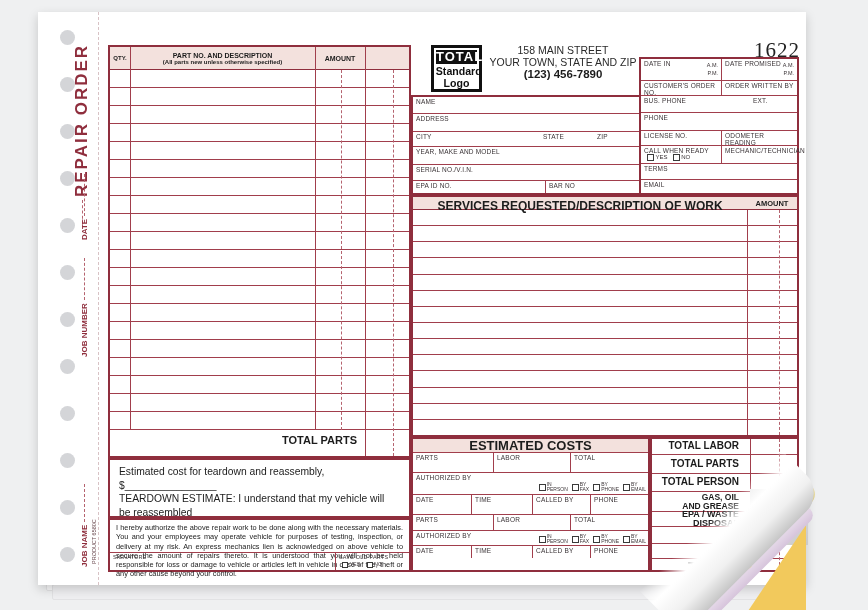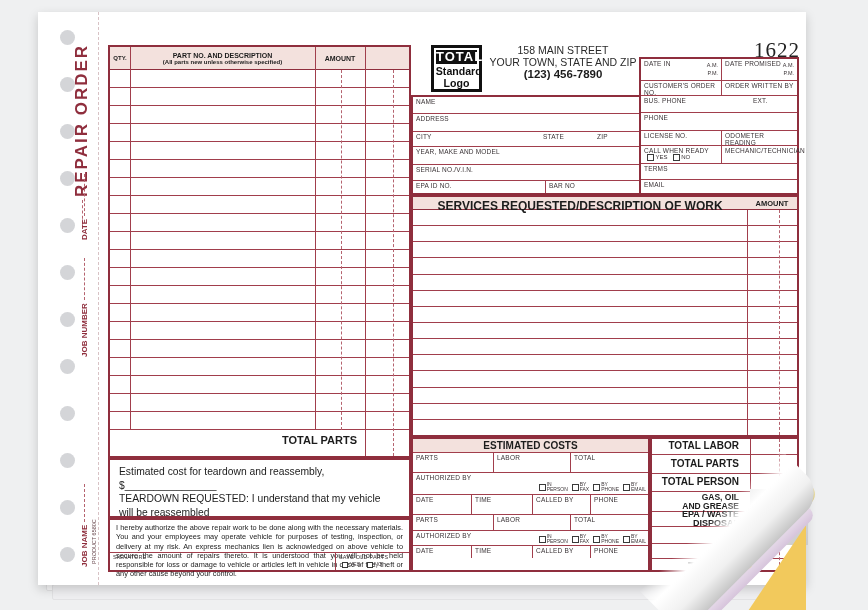--- a/index.html
+++ b/index.html
@@ -64,21 +64,21 @@
   .sv-header { position:absolute; left:0; top:0; right:0; height:13px; background:#f3e1dd;
                border-bottom:1px solid #8f2e3d; }
   .sv-title { position:absolute; left:0; width:334px; top:2px; text-align:center;
               font-size:12px; font-weight:bold; color:#1c1c1c; }
   .sv-amt   { position:absolute; left:334px; right:0; top:2px; text-align:center;
               font-size:7.5px; font-weight:bold; color:#1c1c1c; }
   #services-rows { position:absolute; left:0; top:13px; right:0; bottom:0; display:flex; flex-direction:column; }
 
   
   .est-row { position:relative; border-top:1px solid #a13e4c; }
-  .est-h { font-size:10px; line-height:13px; }
+  .est-h { font-size:13px; line-height:13px; }
   .cell { position:absolute; top:0; bottom:0; }
   .cell + .cell { border-left:1px solid #a13e4c; }
   .methods { position:absolute; right:2px; display:flex; gap:4px; align-items:center; }
   .m { display:flex; align-items:center; gap:1px; }
   .mlbl { display:flex; flex-direction:column; font-size:5px; line-height:5px; color:#3a3336; }
 
   
   .trow { position:relative; border-bottom:1px solid #a13e4c; }
   .trow:last-child { border-bottom:none; }
   .tlabel { position:absolute; left:0; right:53px; top:0; bottom:0; display:flex; align-items:center;
@@ -476,21 +476,21 @@
             <div class="tlabel">TOTAL</div>
           </div>
         </div>
       <div class="vline" style="left:98px; top:0; bottom:0;"></div>
       <div class="vdash" style="left:127px; top:0; bottom:0;"></div>
     </div>
 
     <div class="mbox" style="left:70px; top:446px; width:303px; height:60px;">
       <div class="td-text">
         <div>Estimated cost for teardown and reassembly, $________________</div>
-        <div>TEARDOWN REQUESTED: I understand that my vehicle will be reassembled</div>
+        <div>TEARDOWN ESTIMATE: I understand that my vehicle will be reassembled</div>
         <div>within_________days of the date shown above if I choose not to authorize the</div>
 
       </div>
       <div class="sig-row">
         <span style="font-size:9.5px; color:#1c1c1c;">services recommended.</span>
         <span style="margin-left:18px;">SIGNATURE</span>
         <span class="sig-line"></span>
         <span>DATE</span>
         <span class="sig-line2"></span>
       </div>

